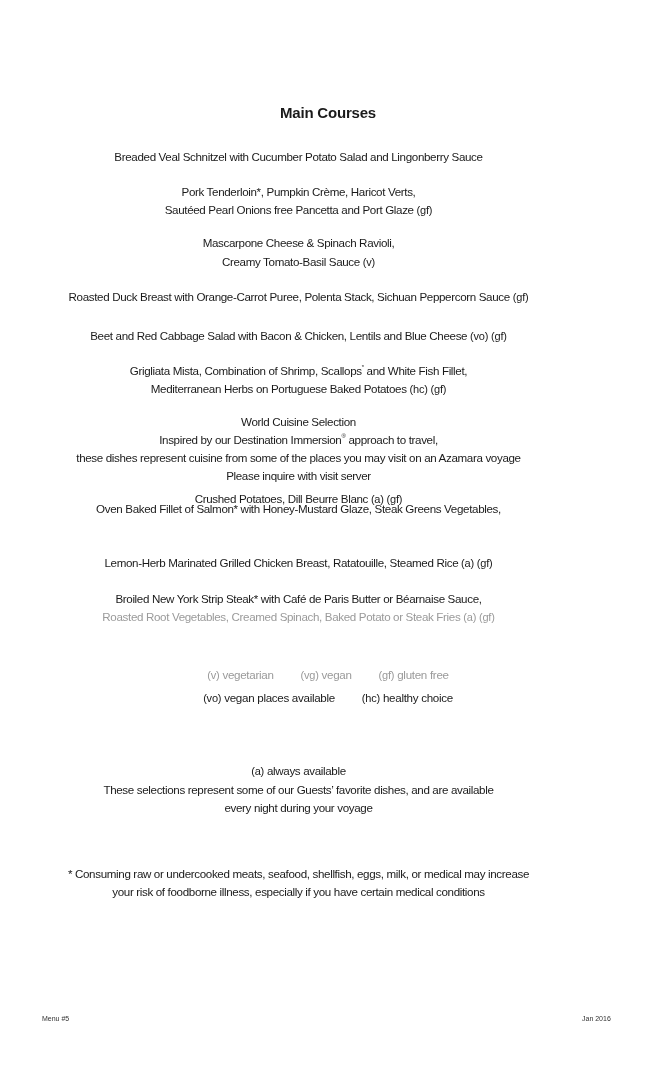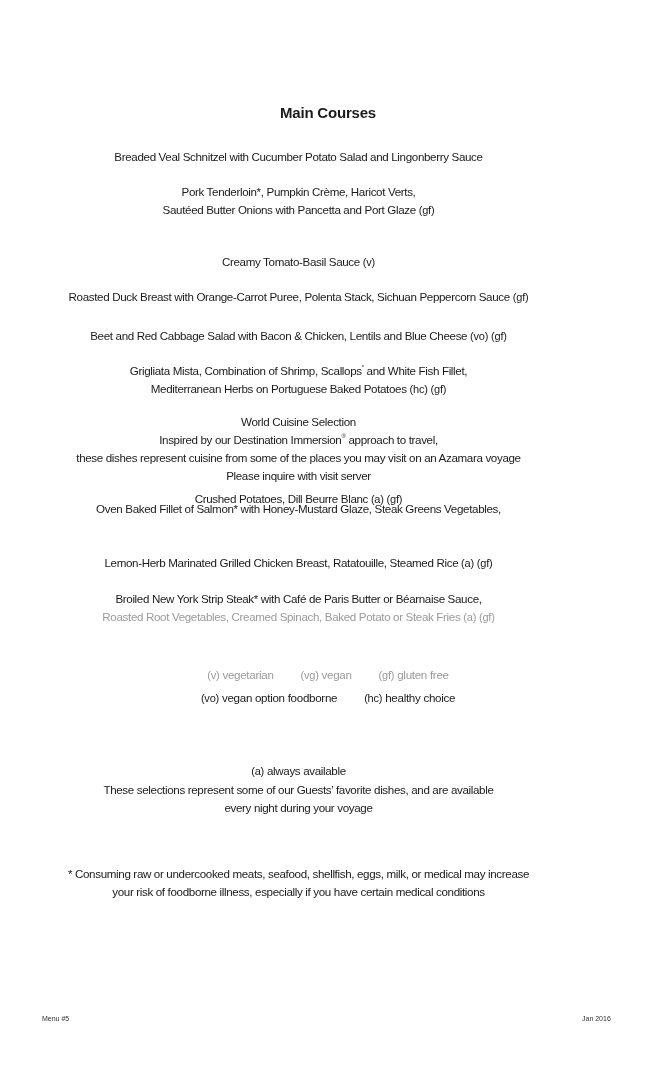--- a/index.html
+++ b/index.html
@@ -37,24 +37,27 @@
   <div class="title">Main Courses</div>
 
   <div class="line" style="top:150px">
     <span>Breaded Veal Schnitzel with Cucumber Potato Salad and Lingonberry Sauce</span>
   </div>
 
   <div class="line" style="top:185px">
     <span>Pork Tenderloin*, Pumpkin Crème, Haricot Verts,</span>
   </div>
   <div class="line" style="top:203px">
-    <span>Sautéed Butter Onions with Pancetta and Port Glaze</span>
+    <span>Sautéed Pearl Onions free Pancetta and Port Glaze</span>
     <span class="tag">(gf)</span>
   </div>
 
+  <div class="line" style="top:236px">
+    <span>Mascarpone Cheese &amp; Spinach Ravioli,</span>
+  </div>
   <div class="line" style="top:255px">
     <span>Creamy Tomato-Basil Sauce</span>
     <span class="tag">(v)</span>
   </div>
 
   <div class="line" style="top:290px">
     <span>Roasted Duck Breast with Orange-Carrot Puree, Polenta Stack, Sichuan Peppercorn Sauce</span>
     <span class="tag">(gf)</span>
   </div>
 
@@ -98,21 +101,21 @@
     <span>Roasted Root Vegetables, Creamed Spinach, Baked Potato or Steak Fries</span>
     <span class="tag">(a) (gf)</span>
   </div>
 
   <div class="legend-row faded" style="top:668px">
     <span class="item"><span class="tag">(v)</span> <span>vegetarian</span></span>
     <span class="item"><span class="tag">(vg)</span> <span>vegan</span></span>
     <span class="item"><span class="tag">(gf)</span> <span>gluten free</span></span>
   </div>
   <div class="legend-row" style="top:691px">
-    <span class="item"><span class="tag">(vo)</span> <span>vegan option foodborne</span></span>
+    <span class="item"><span class="tag">(vo)</span> <span>vegan places available</span></span>
     <span class="item"><span class="tag">(hc)</span> <span>healthy choice</span></span>
   </div>
 
   <div class="line" style="top:764px">
     <span class="tag">(a)</span>
     <span>always available</span>
   </div>
   <div class="line" style="top:783px">These selections represent some of our Guests’ favorite dishes, and are available</div>
   <div class="line" style="top:801px">every night during your voyage</div>
 

